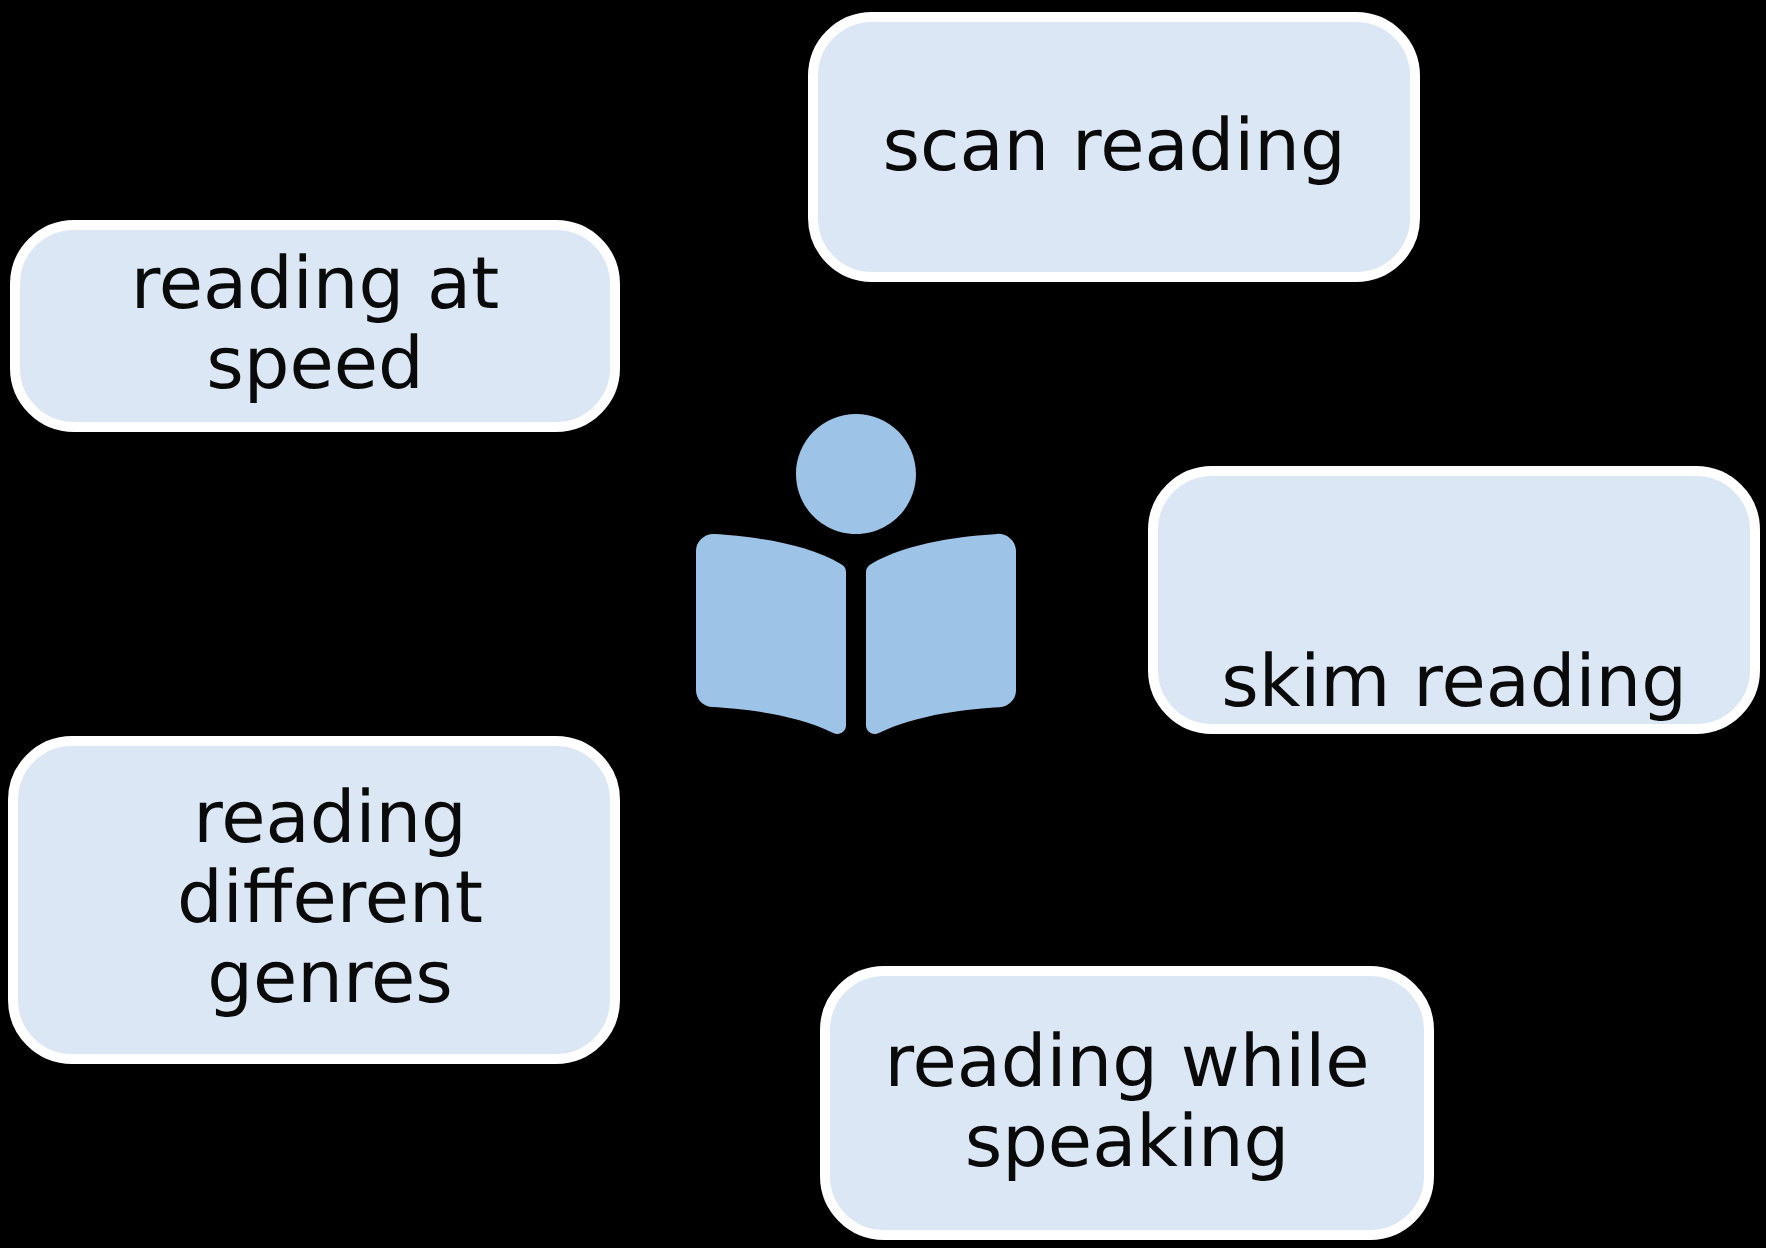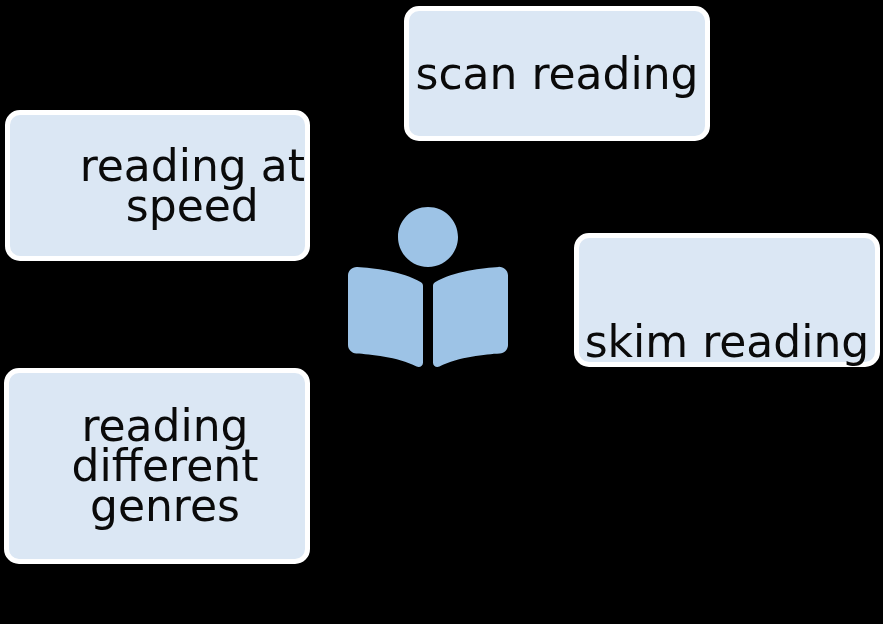--- a/index.html
+++ b/index.html
@@ -17,36 +17,36 @@
     position: relative;
     width: 883px;
     height: 624px;
     background: var(--bg, #000);
   }
   .node {
     position: absolute;
     box-sizing: border-box;
     background: var(--box-fill, #dbe7f4);
     border: 5px solid var(--box-border, #fff);
-    border-radius: 15px;
+    border-radius: 32px;
     display: flex;
     align-items: center;
     justify-content: center;
     text-align: center;
     color: var(--text, #000);
-    font-size: 44px;
+    font-size: 36px;
     line-height: 40px;
   }
   .node-label {
     white-space: pre-line;
   }
   .node-scan      { left: 404px; top:   6px; width: 306px; height: 135px; }
-  .node-speed     { left:   5px; top: 110px; width: 305px; height: 151px; justify-content: flex-end; }
+  .node-speed     { left:   5px; top: 110px; width: 305px; height: 106px; }
   .node-skim      { left: 574px; top: 233px; width: 306px; height: 134px; align-items: flex-end; }
-  .node-genres    { left:   4px; top: 368px; width: 306px; height: 196px; padding-left: 16px; }
+  .node-genres    { left:   4px; top: 368px; width: 306px; height: 164px; padding-left: 16px; }
   .node-speaking  { left: 410px; top: 483px; width: 307px; height: 137px; }
   .center-icon {
     position: absolute;
     left: 348px;
     top: 207px;
     width: 160px;
     height: 160px;
   }
   .center-icon svg {
     display: block;
@@ -71,20 +71,24 @@
   <div class="node node-skim">
     <span class="node-label">skim reading</span>
   </div>
 
   <div class="node node-genres">
     <span class="node-label">reading
 different
 genres</span>
   </div>
 
+  <div class="node node-speaking">
+    <span class="node-label">reading while
+speaking</span>
+  </div>
 
   <div class="center-icon">
     <svg viewBox="0 0 512 512" aria-hidden="true">
       <path class="reader-path" d="M352 96c0-53.02-42.98-96-96-96s-96 42.98-96 96 42.98 96 96 96 96-42.98 96-96zM233.59 241.1c-59.33-36.32-155.43-46.3-203.79-49.05C13.55 191.13 0 203.51 0 219.14v222.8c0 14.33 11.59 26.28 26.49 27.05 43.66 2.29 131.99 10.68 193.04 41.43 9.37 4.72 20.48-1.71 20.48-11.87V252.56c0-4.67-2.32-8.95-6.42-11.46zm248.61-49.05c-48.35 2.74-144.46 12.73-203.78 49.05-4.1 2.51-6.41 6.96-6.41 11.63v245.79c0 10.19 11.14 16.63 20.54 11.9 61.04-30.72 149.32-39.11 192.97-41.4 14.9-.78 26.49-12.73 26.49-27.06V219.14c-.01-15.63-13.56-28.01-29.81-27.63z" fill="#9dc3e6"></path>
     </svg>
   </div>
 
 </div>
 
 </body></html>

